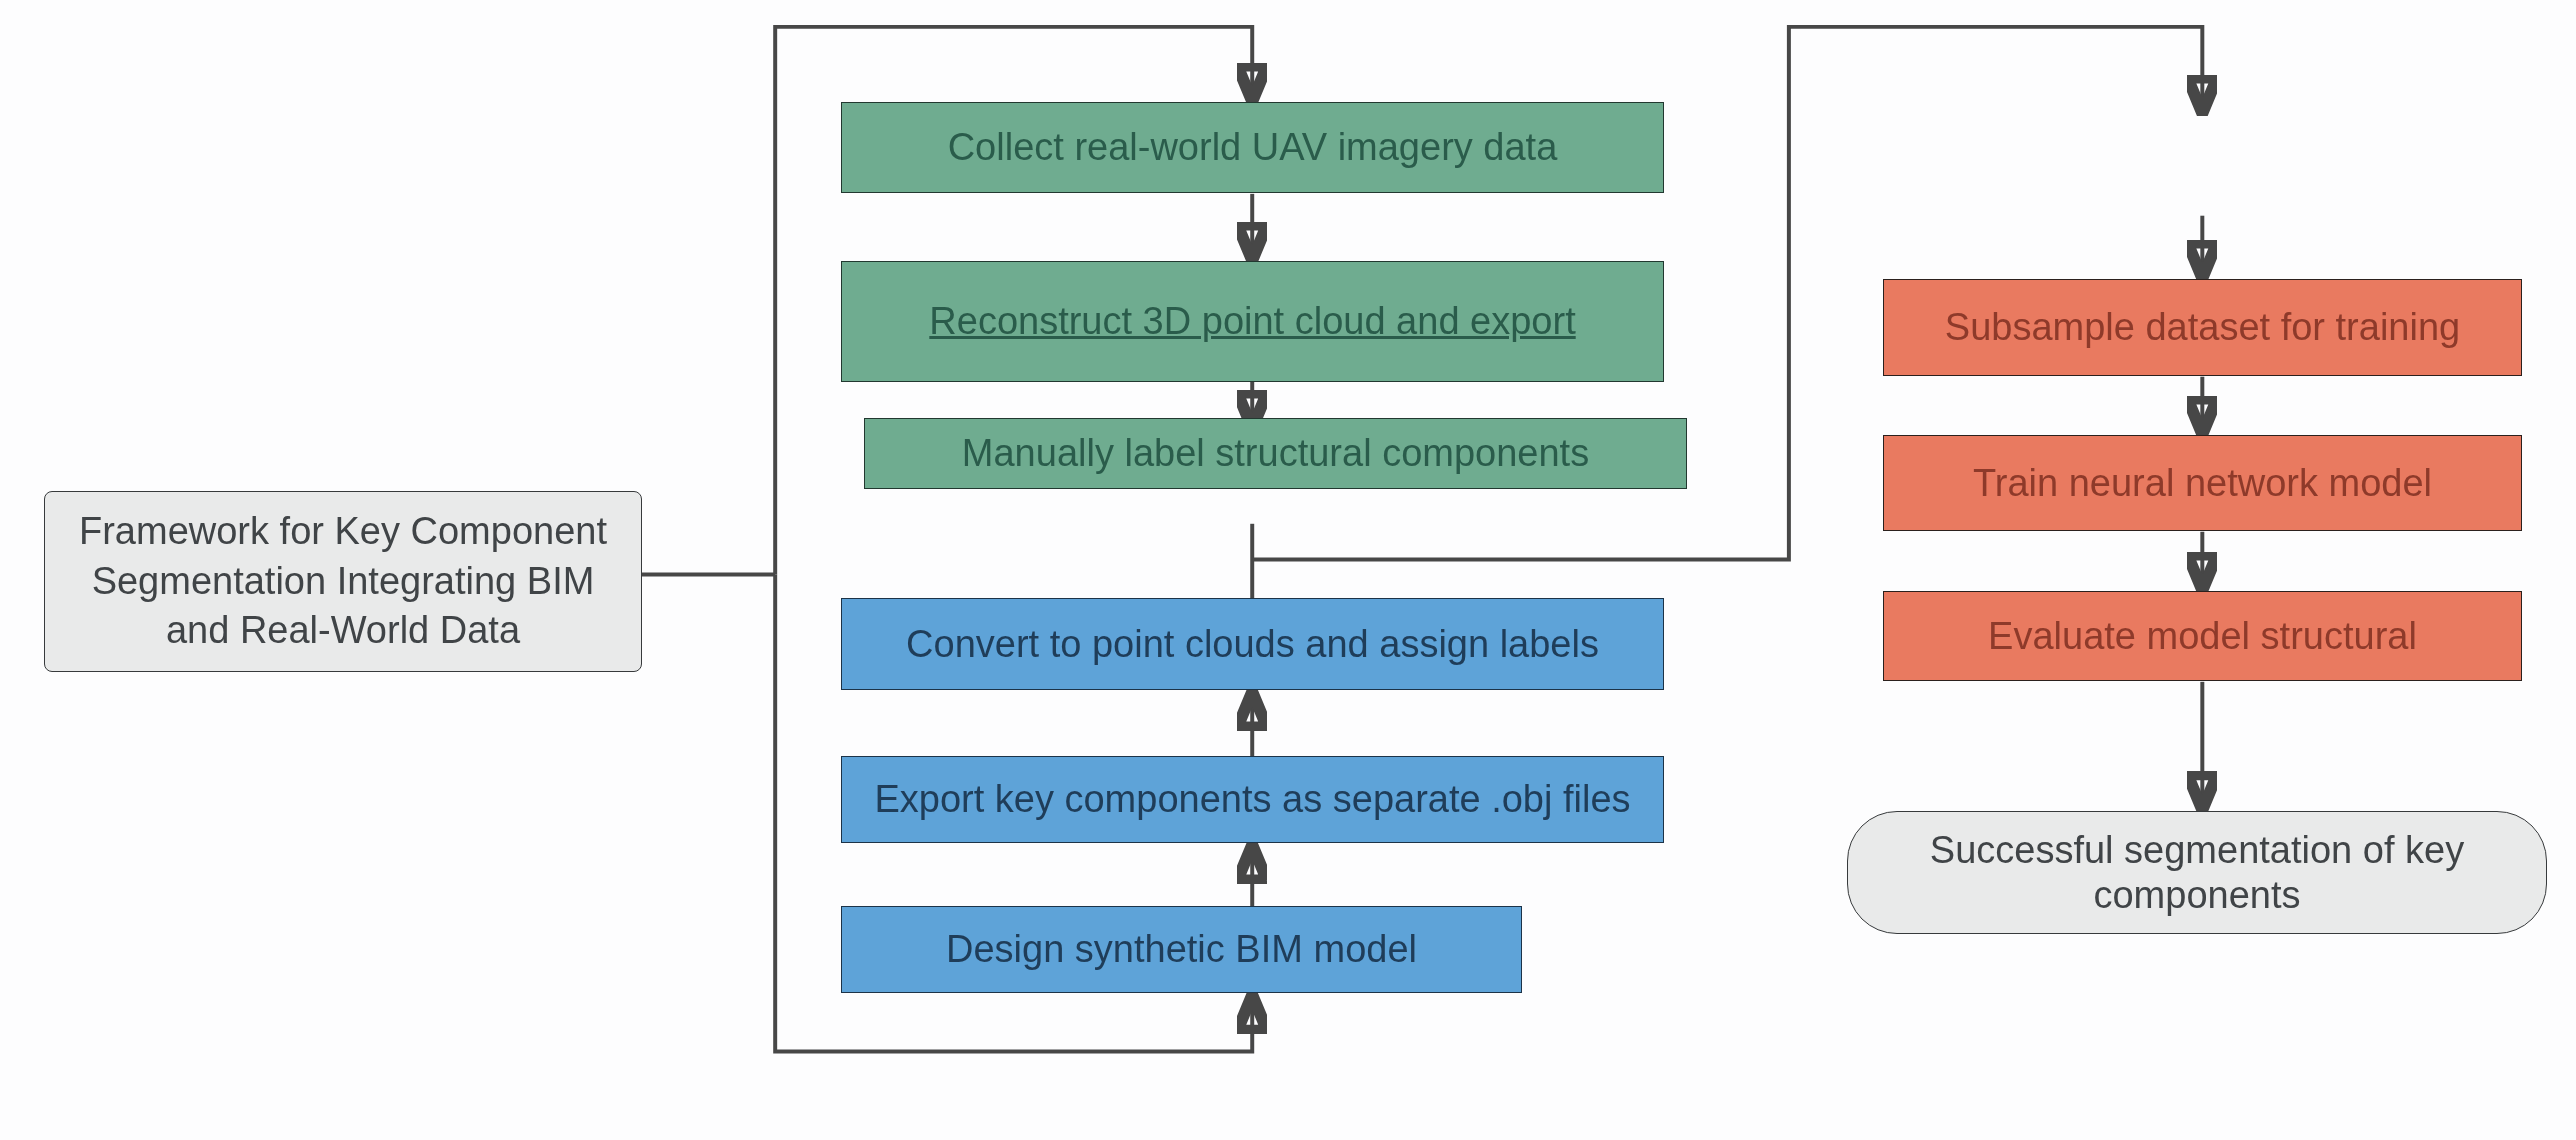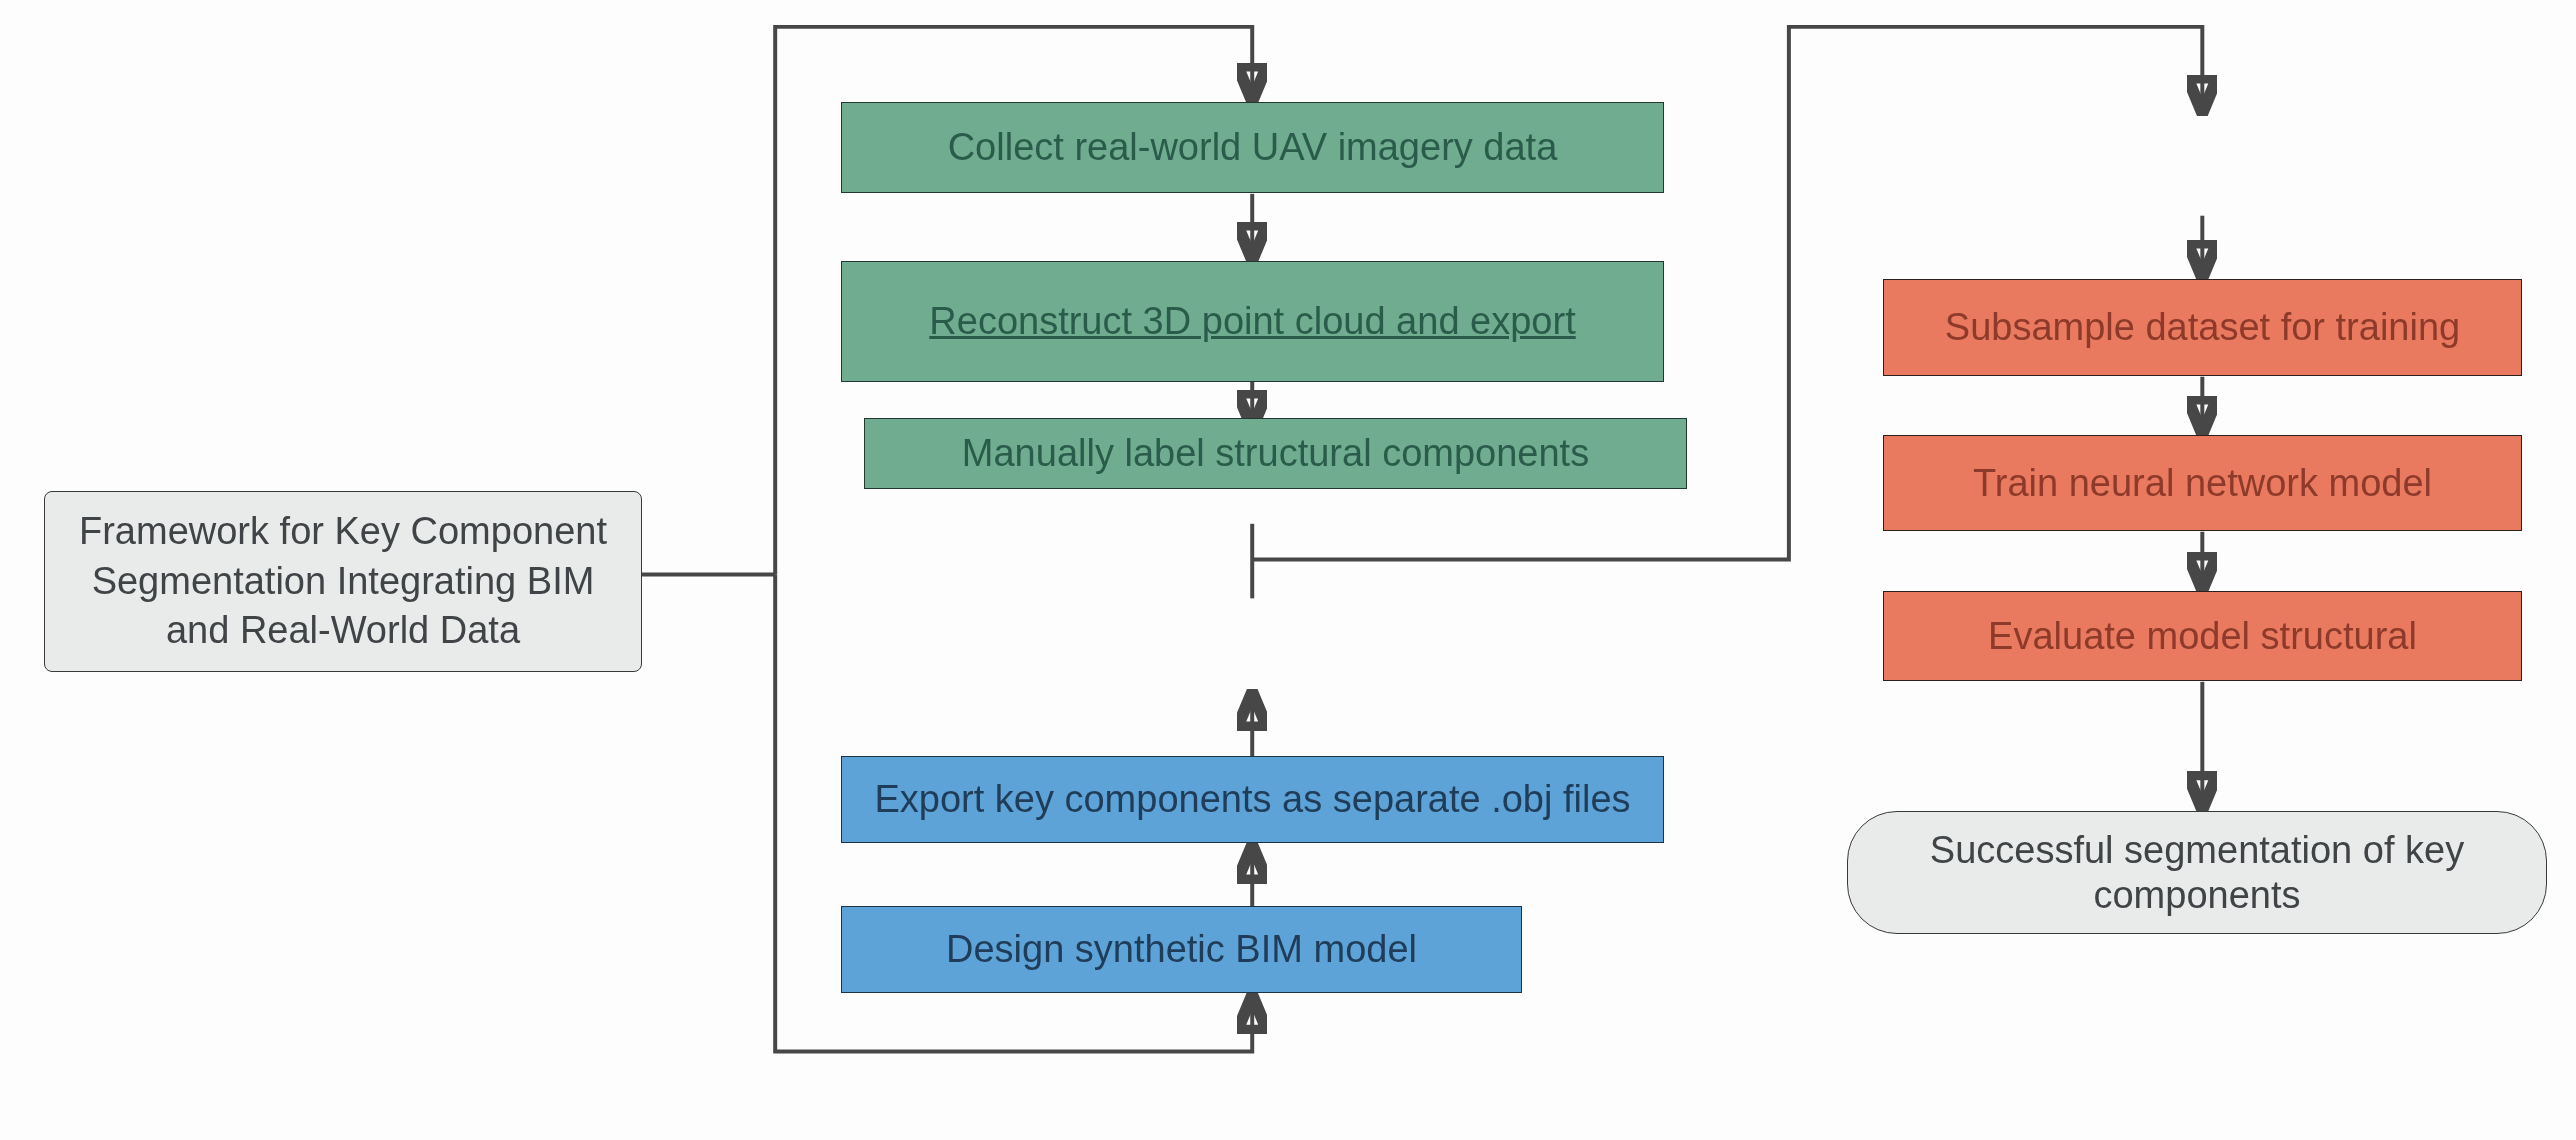--- a/index.html
+++ b/index.html
@@ -79,20 +79,23 @@
   <div class="node green" id="node-collect">
     <span class="lbl">Collect real-world UAV imagery data</span>
   </div>
   <div class="node green" id="node-reconstruct">
     <span class="lbl">Reconstruct 3D point cloud and export</span>
   </div>
   <div class="node green" id="node-manual">
     <span class="lbl">Manually label structural components</span>
   </div>
 
+  <div class="node blue" id="node-convert">
+    <span class="lbl">Convert to point clouds and assign labels</span>
+  </div>
   <div class="node blue" id="node-export">
     <span class="lbl">Export key components as separate .obj files</span>
   </div>
   <div class="node blue" id="node-design">
     <span class="lbl">Design synthetic BIM model</span>
   </div>
 
   <div class="node red" id="node-subsample">
     <span class="lbl">Subsample dataset for training</span>
   </div>

